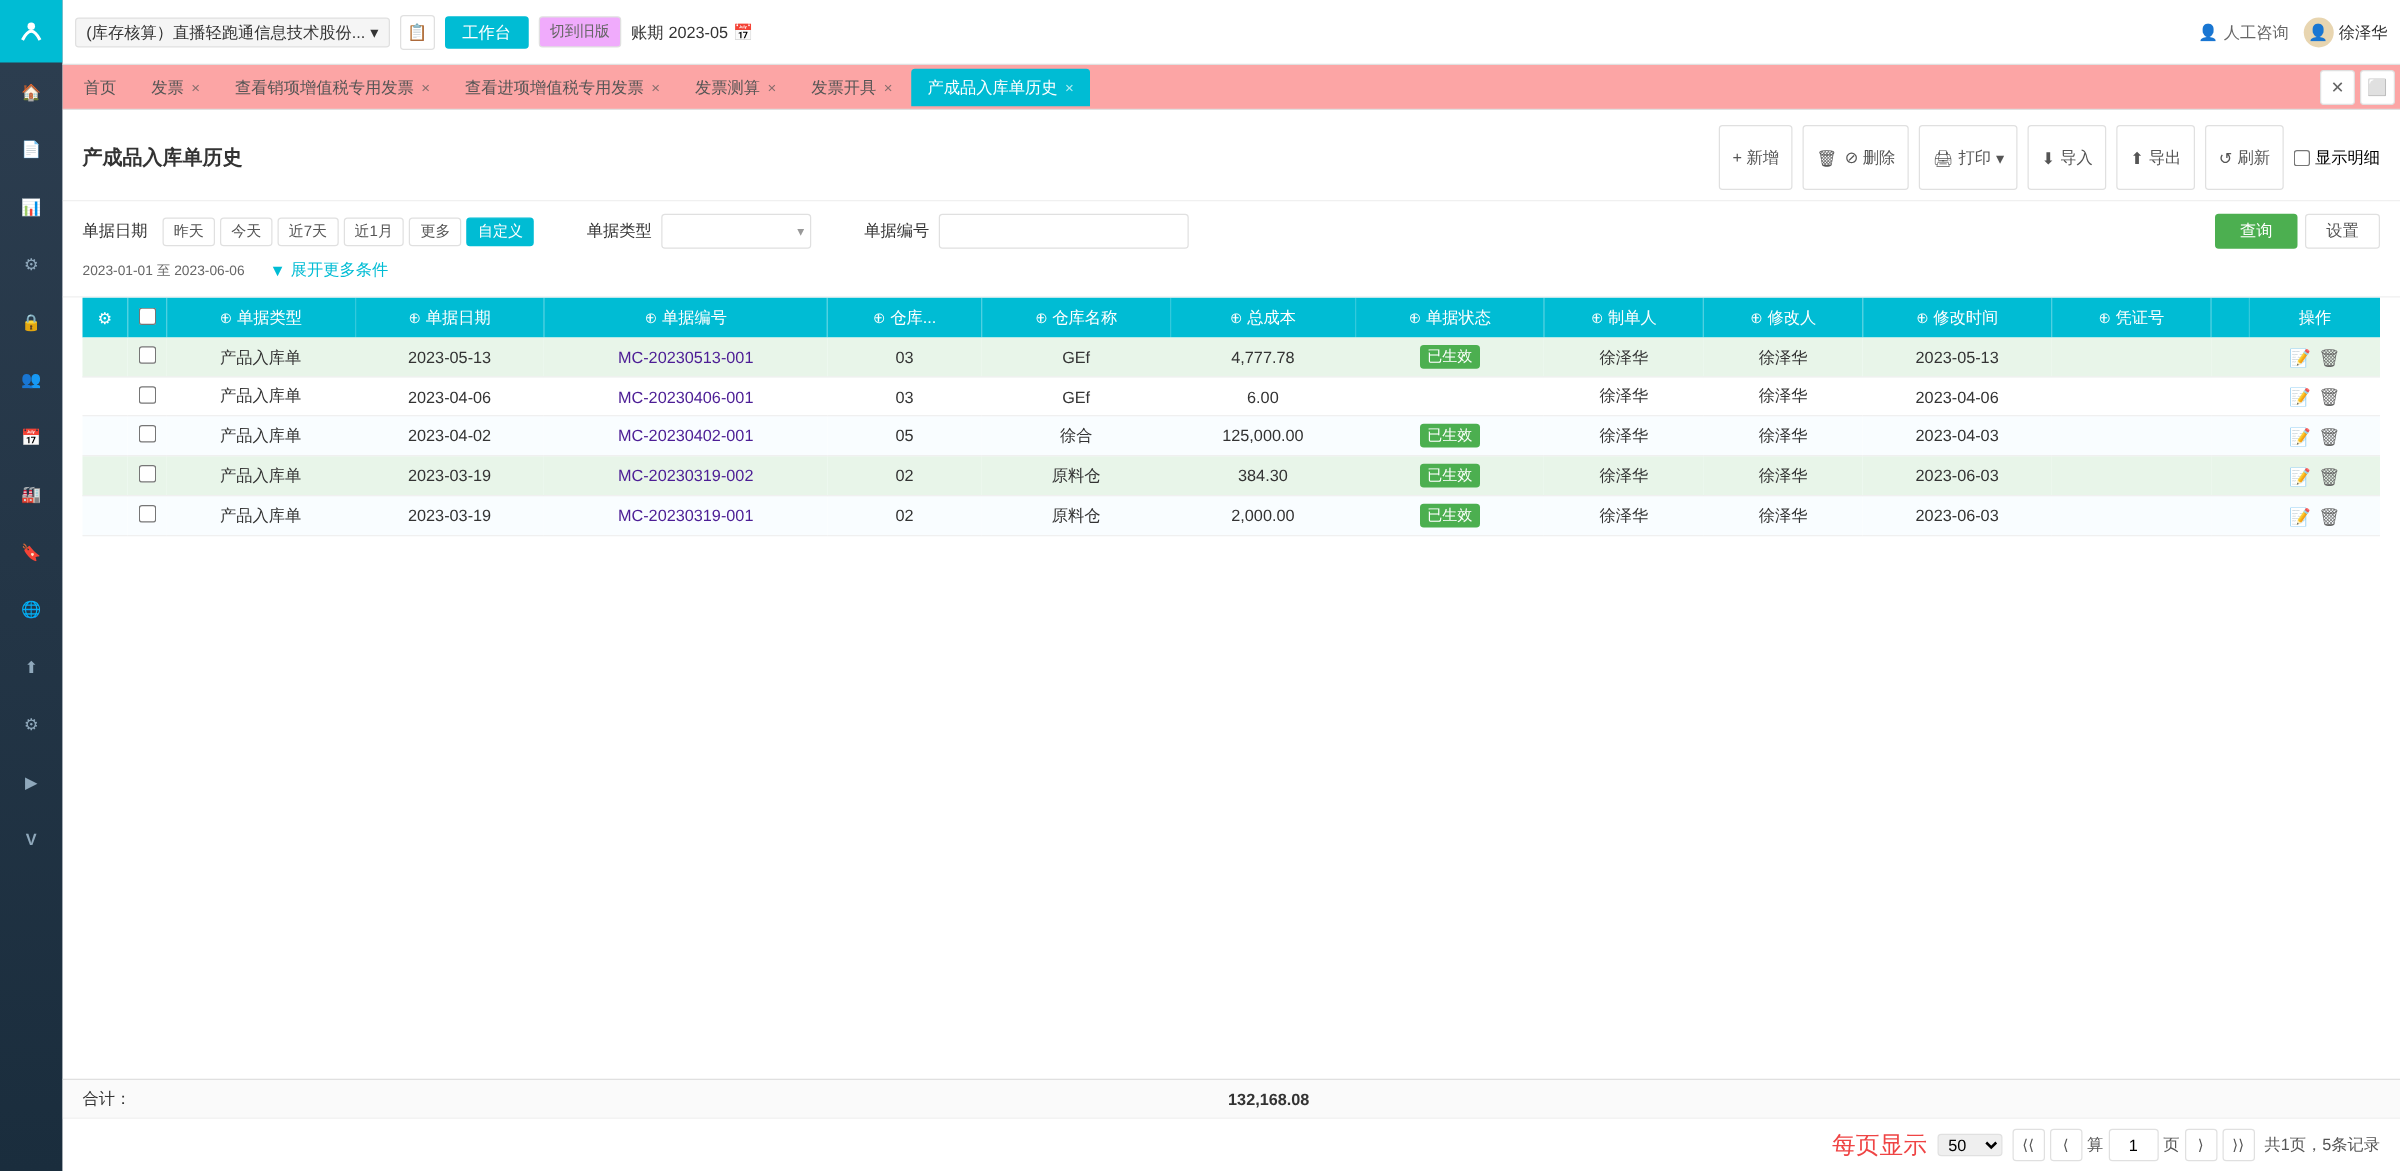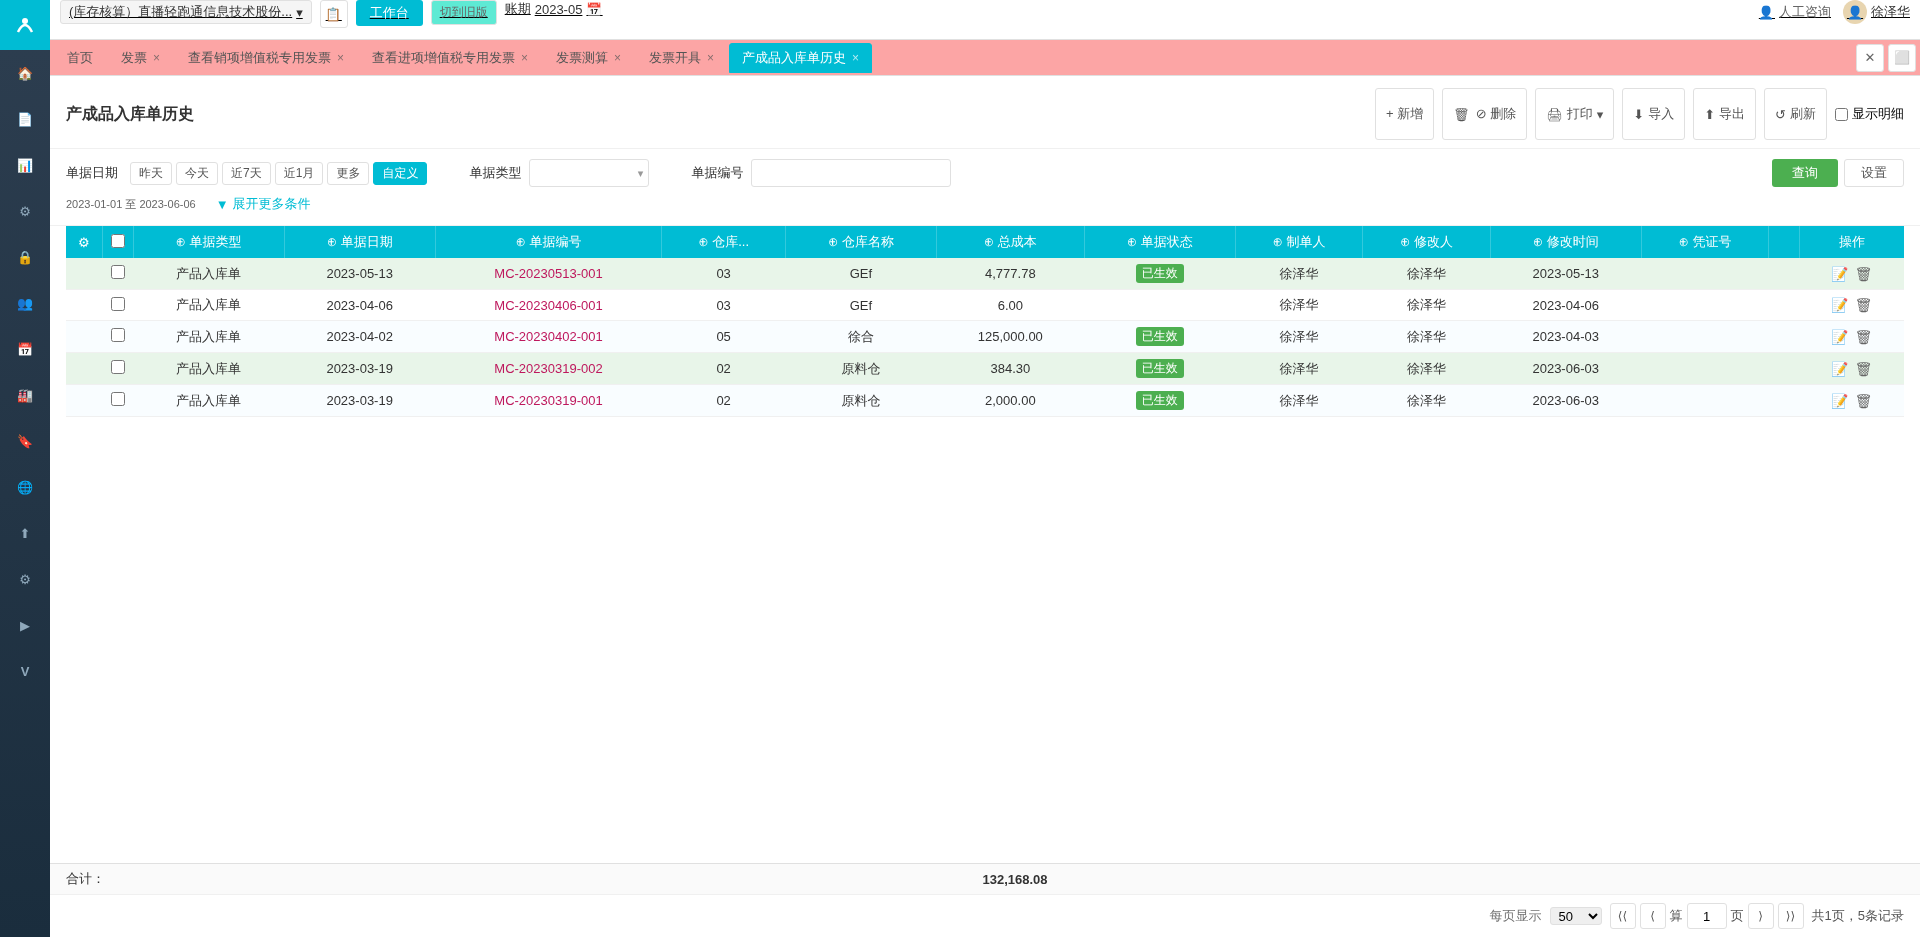--- a/index.html
+++ b/index.html
@@ -9,25 +9,25 @@
     .sidebar { width: 50px; background: linear-gradient(180deg, #2d3e50 0%, #1a2d3d 100%); display: flex; flex-direction: column; align-items: center; padding-top: 0; flex-shrink: 0; }
     .sidebar-logo { width: 50px; height: 50px; background: #00bcd4; display: flex; align-items: center; justify-content: center; }
     .sidebar-logo svg { width: 30px; height: 30px; }
     .sidebar-item { width: 50px; height: 46px; display: flex; align-items: center; justify-content: center; color: #8fa8bb; cursor: pointer; }
     .sidebar-item.active { color: #00bcd4; }
 
     
     .main { flex: 1; display: flex; flex-direction: column; overflow: hidden; }
 
     
-    .topbar { height: 40px; background: #fff; border-bottom: 1px solid #e0e0e0; display: flex; align-items: flex-start; padding: 0 10px; gap: 8px; flex-shrink: 0; text-decoration: underline; }
+    .topbar { height: 52px; background: #fff; border-bottom: 1px solid #e0e0e0; display: flex; align-items: center; padding: 0 10px; gap: 8px; flex-shrink: 0; }
     .topbar-company { display: flex; align-items: center; gap: 4px; background: #f5f5f5; border: 1px solid #e0e0e0; border-radius: 3px; padding: 2px 8px; font-size: 12px; color: #333; cursor: pointer; }
     .topbar-doc-icon { width: 28px; height: 28px; border: 1px solid #e0e0e0; border-radius: 3px; display: flex; align-items: center; justify-content: center; cursor: pointer; color: #666; }
     .topbar-btn { background: #00bcd4; color: #fff; border: none; border-radius: 3px; padding: 4px 14px; cursor: pointer; font-size: 13px; }
-    .topbar-switch { background: #5eead4; border: 1px solid #e0e0e0; border-radius: 3px; padding: 3px 8px; cursor: pointer; font-size: 12px; color: #666; }
+    .topbar-switch { background: #f0abfc; border: 1px solid #e0e0e0; border-radius: 3px; padding: 3px 8px; cursor: pointer; font-size: 12px; color: #666; }
     .topbar-period { display: flex; align-items: center; gap: 4px; font-size: 13px; color: #333; }
     .topbar-spacer { flex: 1; }
     .topbar-right { display: flex; align-items: center; gap: 12px; font-size: 13px; color: #333; }
     .topbar-service { display: flex; align-items: center; gap: 4px; cursor: pointer; color: #666; }
     .topbar-user { display: flex; align-items: center; gap: 4px; cursor: pointer; }
     .user-avatar { width: 24px; height: 24px; border-radius: 50%; background: #e8d5b0; display: flex; align-items: center; justify-content: center; font-size: 11px; }
 
     
     .tabs { height: 36px; background: #fca5a5; border-bottom: 1px solid #e0e0e0; display: flex; align-items: center; padding: 0 4px; gap: 2px; flex-shrink: 0; overflow: hidden; }
     .tab { height: 30px; padding: 0 12px; display: flex; align-items: center; gap: 6px; font-size: 13px; cursor: pointer; border-radius: 3px 3px 0 0; color: #555; border: 1px solid transparent; white-space: nowrap; }
@@ -65,33 +65,33 @@
     .table-container { flex: 1; overflow: auto; padding: 0 16px; }
     table { width: 100%; border-collapse: collapse; }
     thead tr { background: #00bcd4; }
     thead th { color: #fff; padding: 7px 8px; text-align: center; font-size: 13px; font-weight: normal; white-space: nowrap; border-right: 1px solid rgba(255,255,255,0.2); }
     thead th:last-child { border-right: none; }
     tbody tr { border-bottom: 1px solid #f0f0f0; }
     tbody tr:nth-child(odd) { background: #f9fdff; }
     tbody tr:nth-child(even) { background: #fff; }
     tbody tr.highlighted { background: #e8f5e9; }
     tbody td { padding: 6px 8px; text-align: center; font-size: 13px; color: #333; white-space: nowrap; }
-    .link-text { color: #be185d; cursor: pointer; text-decoration: none; }
+    .link-text { color: #4c1d95; cursor: pointer; text-decoration: none; }
     .status-badge { display: inline-block; background: #4caf50; color: #fff; border-radius: 3px; padding: 1px 6px; font-size: 12px; }
     .action-icons { display: flex; gap: 6px; justify-content: center; }
     .action-icon { color: #666; cursor: pointer; font-size: 14px; }
 
     
     .footer-total { display: flex; align-items: center; border-top: 1px solid #e0e0e0; padding: 6px 16px; background: #fafafa; flex-shrink: 0; }
     .total-label { color: #333; font-size: 13px; width: 60px; }
     .total-value { color: #333; font-size: 13px; text-align: center; flex: 1; font-weight: bold; }
 
     
     .pagination { display: flex; align-items: center; justify-content: flex-end; padding: 8px 16px; border-top: 1px solid #f0f0f0; gap: 8px; flex-shrink: 0; }
-    .page-size-label { font-size: 13px; color: #737373; font-family: Liberation Serif, serif; }
+    .page-size-label { font-size: 19px; color: #ef4444; font-family: Liberation Serif, serif; }
     .page-size-select { height: 18px; border: 1px solid #e0e0e0; border-radius: 3px; padding: 0 4px; font-size: 13px; }
     .page-nav { display: flex; align-items: center; gap: 4px; }
     .page-btn { width: 26px; height: 26px; display: flex; align-items: center; justify-content: center; border: 1px solid #e0e0e0; border-radius: 3px; cursor: pointer; color: #555; background: #fff; font-size: 12px; }
     .page-input-label { font-size: 13px; color: #555; }
     .page-input { width: 40px; height: 26px; border: 1px solid #e0e0e0; border-radius: 3px; text-align: center; font-size: 13px; }
     .page-total-label { font-size: 13px; color: #555; }
 
     .select-wrapper { position: relative; display: inline-block; }
     .select-wrapper::after { content: '▾'; position: absolute; right: 6px; top: 50%; transform: translateY(-50%); color: #999; pointer-events: none; font-size: 11px; }
 

